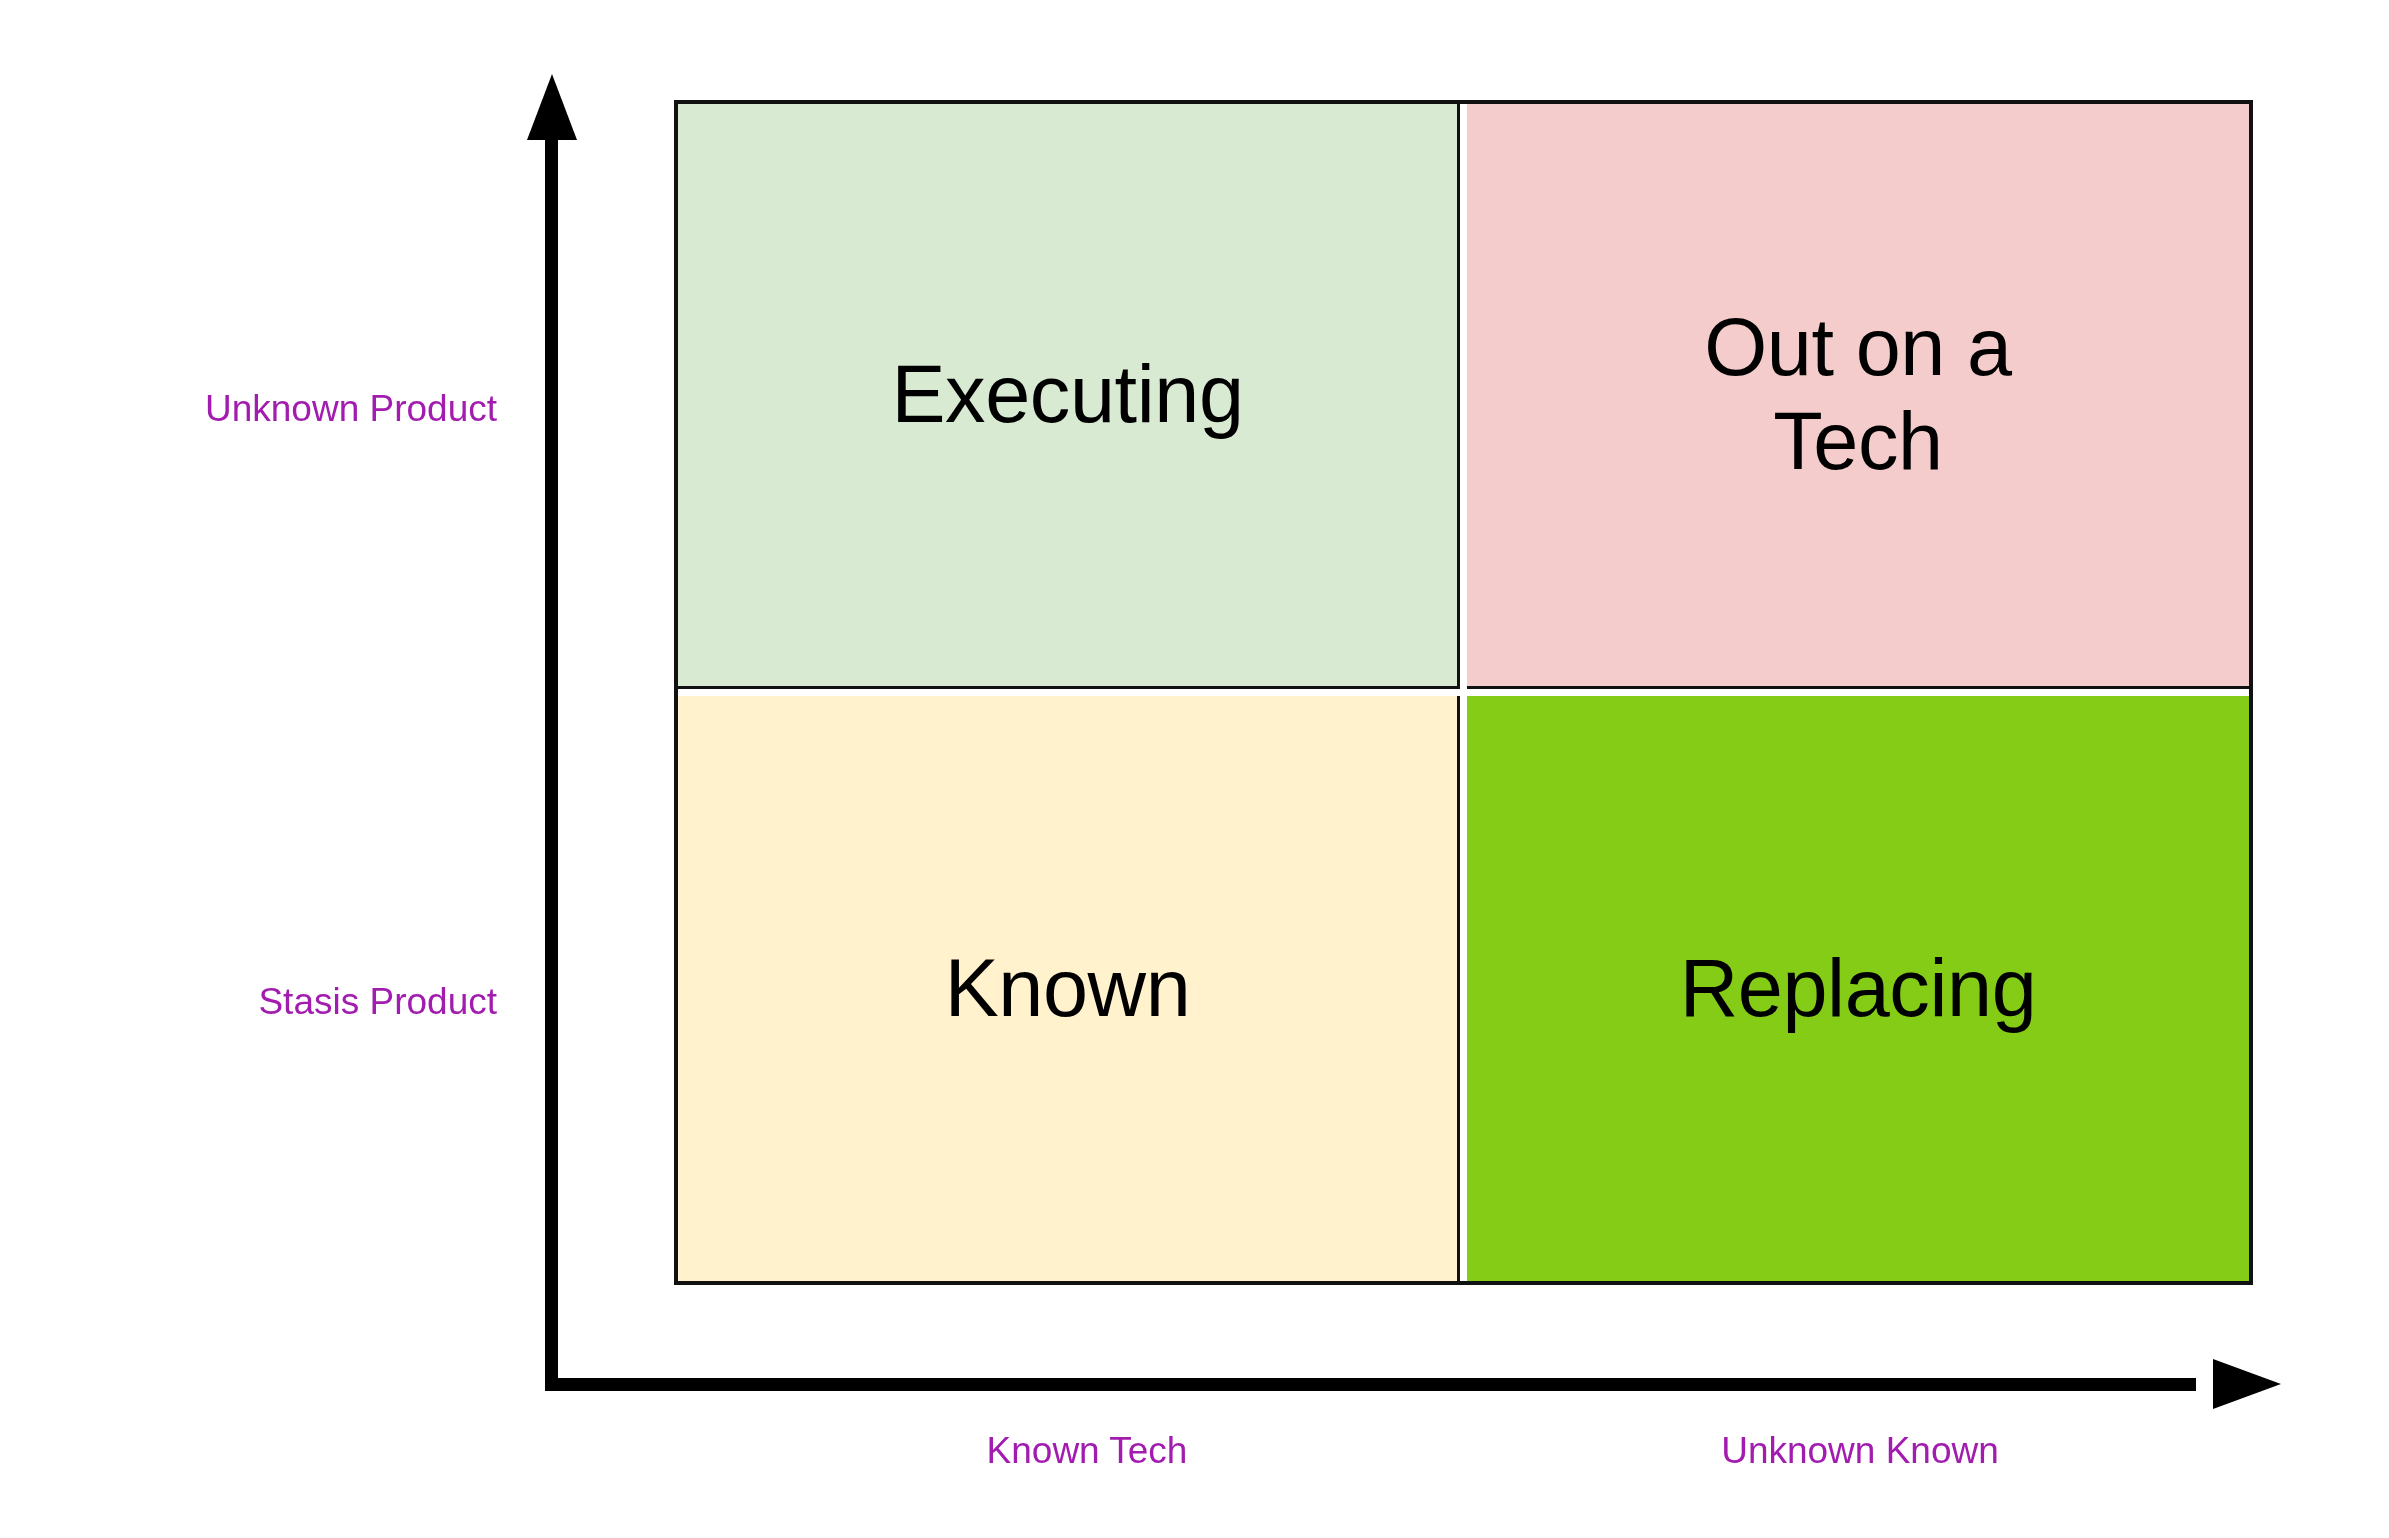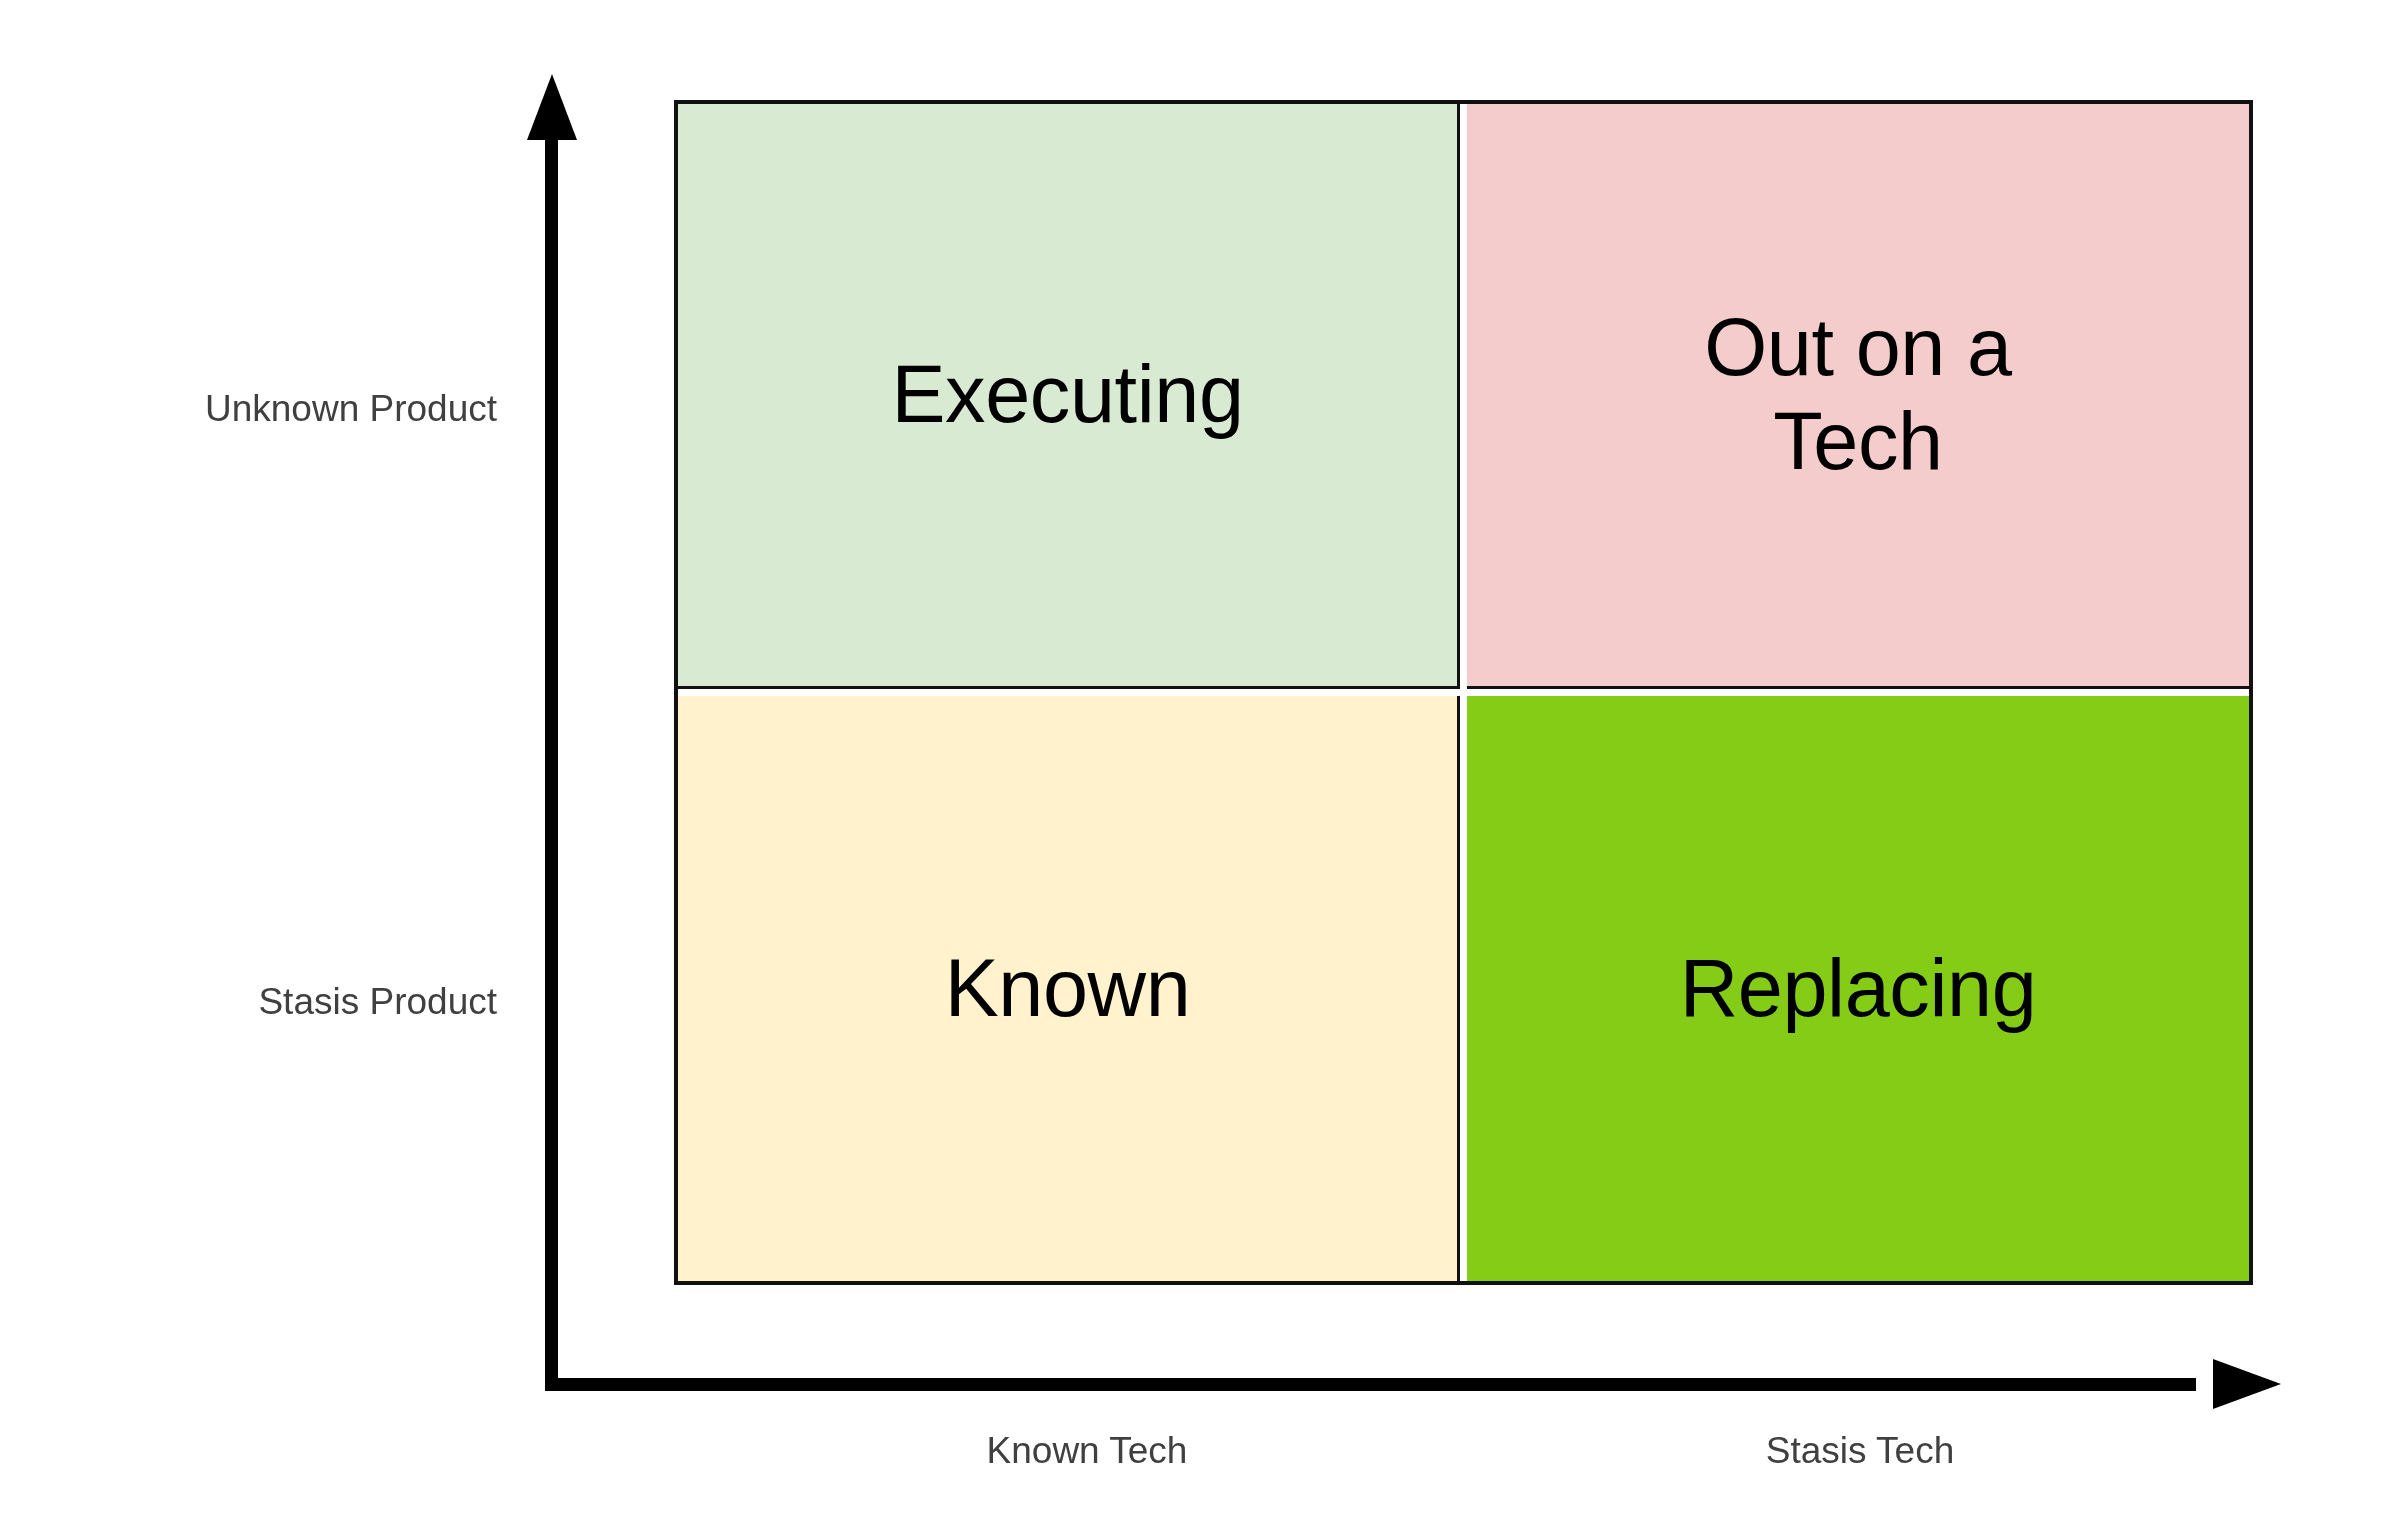--- a/index.html
+++ b/index.html
@@ -92,21 +92,21 @@
   #cell-executing     { background: #d9ead3; border-right: 3.8px solid #111111; border-bottom: 3.8px solid #111111; }
   #cell-out-on-a-limb { background: #f4cccc; border-bottom: 3.8px solid #111111; }
   #cell-stasis        { background: #fff2cc; border-right: 3.8px solid #111111; }
   #cell-replacing     { background: #84cc16; }
 
   
   .axis-label {
     position: absolute;
     font-size: 37px;
     font-weight: 400;
-    color: #404040;
+    color: #a21caf;
     white-space: nowrap;
     letter-spacing: 0px;
   }
   .y-label {
     text-align: right;
     right: 1892px;       
     transform: translateY(-50%);
   }
   #y-label-unknown { top: 409px; }
   #y-label-known   { top: 1002px; }
@@ -127,21 +127,21 @@
   <div class="axis-line" id="y-axis-shaft"></div>
   <div id="y-axis-head"></div>
 
   <div class="axis-line" id="x-axis-shaft"></div>
   <div id="x-axis-head"></div>
 
   <div class="axis-label y-label" id="y-label-unknown">Unknown Product</div>
   <div class="axis-label y-label" id="y-label-known">Stasis Product</div>
 
   <div class="axis-label x-label" id="x-label-known">Known Tech</div>
-  <div class="axis-label x-label" id="x-label-unknown">Stasis Tech</div>
+  <div class="axis-label x-label" id="x-label-unknown">Unknown Known</div>
 
   <div id="matrix">
 
     <div class="cell" id="cell-executing">
       <span class="cell-label">Executing</span>
     </div>
 
     <div class="cell" id="cell-out-on-a-limb">
       <span class="cell-label">Out on a
 Tech</span>

